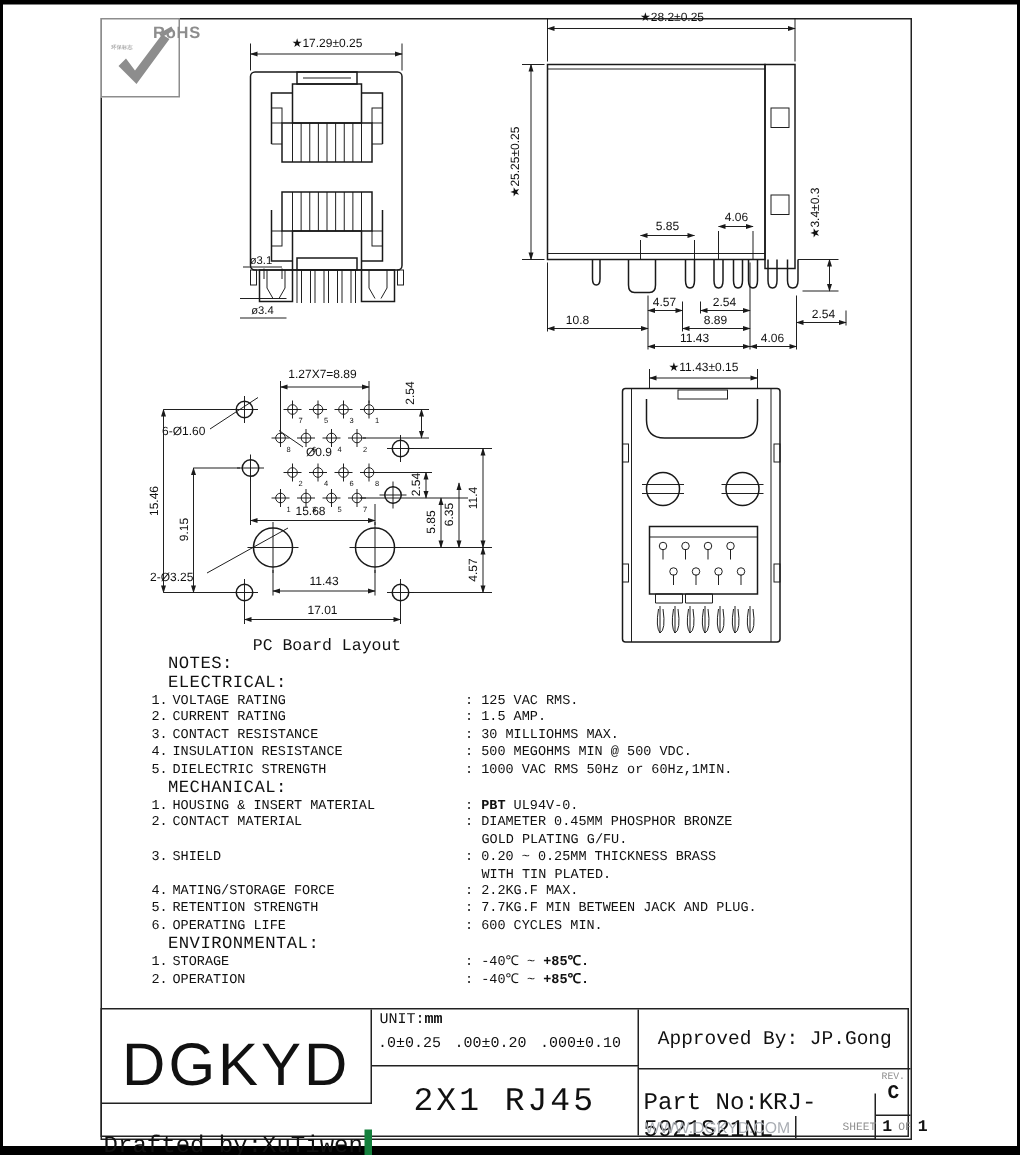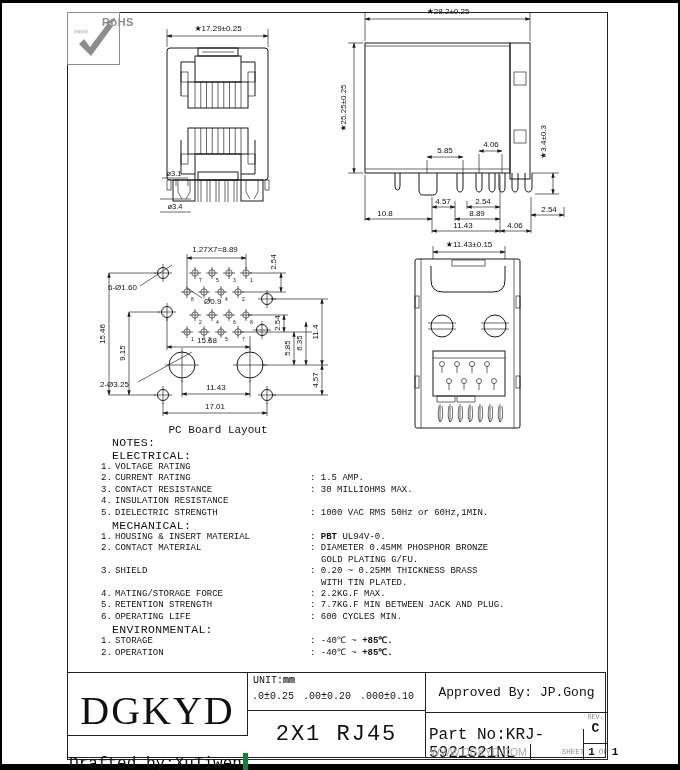--- a/index.html
+++ b/index.html
@@ -44,21 +44,21 @@
   .nlbl{flex:0 0 195px;}
   .nval{flex:1;white-space:pre;}
   .ncont{padding-left:236px;white-space:pre;}
   .semib{font-weight:bold;font-family:Liberation Mono, monospace;}
 
   
   .tb{position:absolute;left:67px;top:672px;width:539px;height:86px;border:1px solid #222;box-sizing:border-box;}
   .cell{position:absolute;box-sizing:border-box;}
   .logo-cell{left:0;top:0;width:180px;height:63px;border-right:1px solid #222;border-bottom:1px solid #222;
     display:flex;align-items:center;justify-content:center;}
-  .logo-text{font-family:Liberation Serif, serif;font-size:40px;letter-spacing:2px;margin-top:12px;}
+  .logo-text{font-family:Liberation Sans, sans-serif;font-size:40px;letter-spacing:2px;margin-top:12px;}
   .drafted-cell{left:0;top:80px;width:180px;height:21px;border-right:5px solid #15803d;
     display:flex;align-items:center;justify-content:center;font-size:16px;}
   .unit-cell{left:180px;top:0;width:178px;height:38px;border-right:1px solid #222;border-bottom:1px solid #222;}
   .unit-line{position:absolute;left:5px;top:2px;font-size:10px;}
   .unit-line b{font-size:10px;}
   .tol-line{position:absolute;left:4px;top:18px;font-size:10px;white-space:nowrap;}
   .tol-line span{margin-right:9px;}
   .prod-cell{left:180px;top:38px;width:178px;height:46px;border-right:1px solid #222;
     display:flex;align-items:center;justify-content:center;font-size:22px;letter-spacing:2px;}
   .appr-cell{left:358px;top:0;width:181px;height:40px;border-bottom:1px solid #222;
@@ -394,34 +394,36 @@
   </g>
   <text class="cap" x="138" y="201" text-anchor="middle">PC Board Layout</text>
 </svg>
 
 <div class="notes">
   <div class="nhead">NOTES:</div>
   <div class="nhead">ELECTRICAL:</div>
   <div class="nrow">
       <span class="nno">1.</span>
       <span class="nlbl">VOLTAGE RATING</span>
+      <span class="nval">: 125 VAC RMS.</span>
     </div>
   <div class="nrow">
       <span class="nno">2.</span>
       <span class="nlbl">CURRENT RATING</span>
       <span class="nval">: 1.5 AMP.</span>
     </div>
   <div class="nrow">
       <span class="nno">3.</span>
       <span class="nlbl">CONTACT RESISTANCE</span>
       <span class="nval">: 30 MILLIOHMS MAX.</span>
     </div>
   <div class="nrow">
       <span class="nno">4.</span>
       <span class="nlbl">INSULATION RESISTANCE</span>
+      <span class="nval">: 500 MEGOHMS MIN @ 500 VDC.</span>
     </div>
   <div class="nrow">
       <span class="nno">5.</span>
       <span class="nlbl">DIELECTRIC STRENGTH</span>
       <span class="nval">: 1000 VAC RMS 50Hz or 60Hz,1MIN.</span>
     </div>
 
   <div class="nhead">MECHANICAL:</div>
   <div class="nrow">
       <span class="nno">1.</span>

